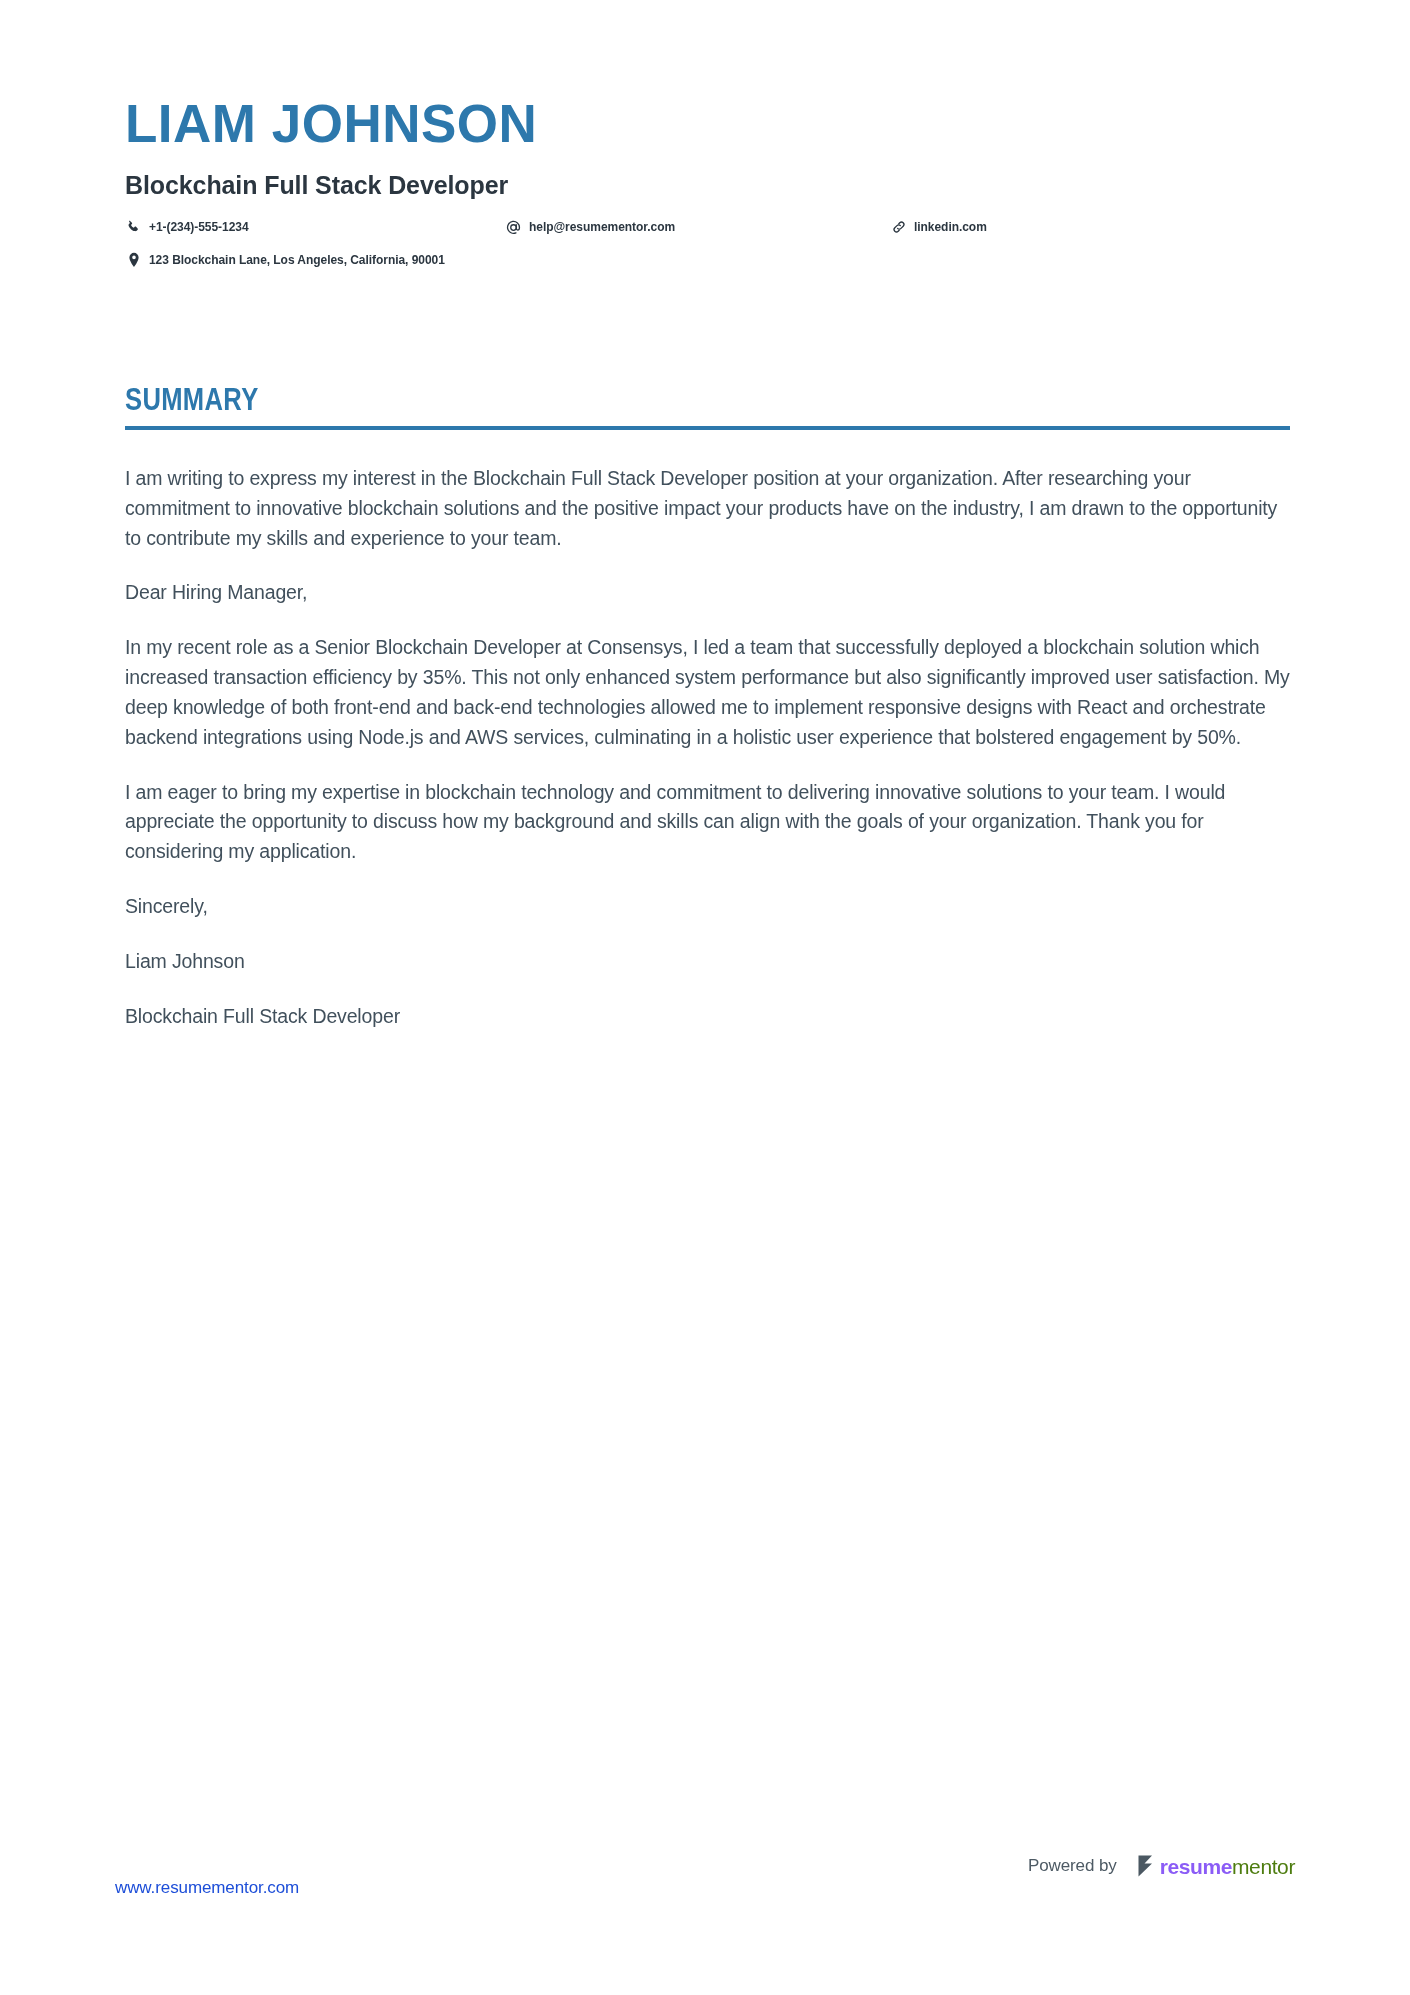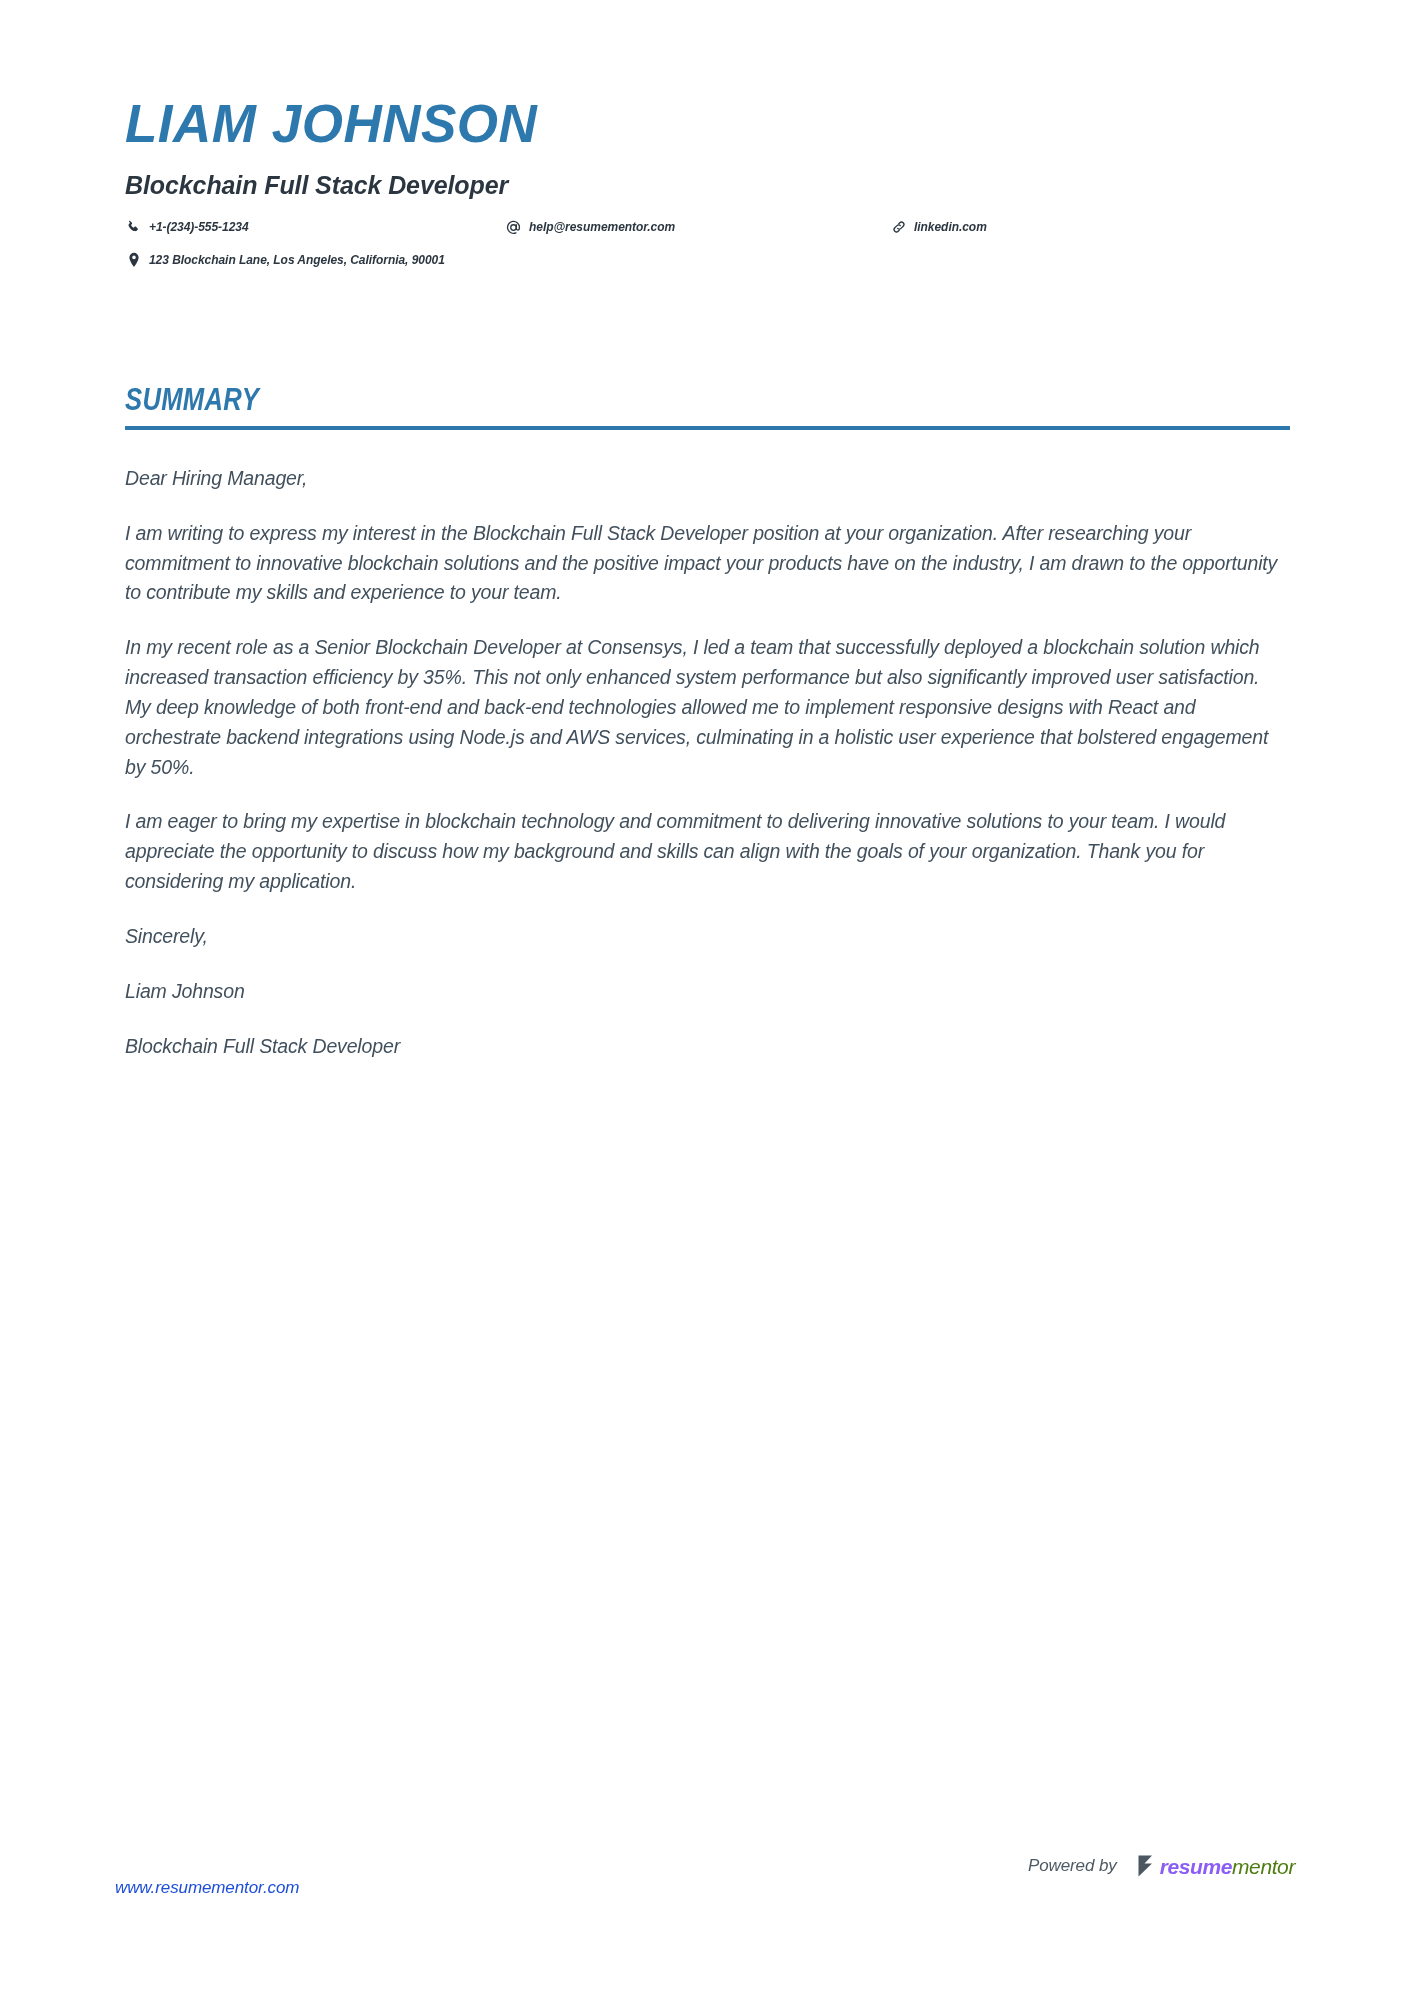--- a/index.html
+++ b/index.html
@@ -13,21 +13,20 @@
     -webkit-font-smoothing: antialiased;
   }
 
   .page {
     position: relative;
     width: 1410px;
     height: 1943px;
     background: #ffffff;
     box-sizing: border-box;
     overflow: hidden;
-    font-style: italic;
   }
 
   
   .header {
     position: absolute;
     left: 125px;
     top: 96px;
     width: 1165px;
   }
 
@@ -250,22 +249,22 @@
     </div>
   </div>
 
   <div class="section section-summary">
 
     <h2 class="section-title">SUMMARY</h2>
 
     <div class="section-rule"></div>
 
     <div class="letter-body">
+      <p>I am writing to express my interest in the Blockchain Full Stack Developer position at your organization. After researching your commitment to innovative blockchain solutions and the positive impact your products have on the industry, I am drawn to the opportunity to contribute my skills and experience to your team.</p>
       <p>Dear Hiring Manager,</p>
-      <p>I am writing to express my interest in the Blockchain Full Stack Developer position at your organization. After researching your commitment to innovative blockchain solutions and the positive impact your products have on the industry, I am drawn to the opportunity to contribute my skills and experience to your team.</p>
       <p>In my recent role as a Senior Blockchain Developer at Consensys, I led a team that successfully deployed a blockchain solution which increased transaction efficiency by 35%. This not only enhanced system performance but also significantly improved user satisfaction. My deep knowledge of both front-end and back-end technologies allowed me to implement responsive designs with React and orchestrate backend integrations using Node.js and AWS services, culminating in a holistic user experience that bolstered engagement by 50%.</p>
       <p>I am eager to bring my expertise in blockchain technology and commitment to delivering innovative solutions to your team. I would appreciate the opportunity to discuss how my background and skills can align with the goals of your organization. Thank you for considering my application.</p>
       <p class="sig-line">Sincerely,</p>
       <p class="sig-line">Liam Johnson</p>
       <p>Blockchain Full Stack Developer</p>
     </div>
   </div>
 
   <div class="footer">
 

